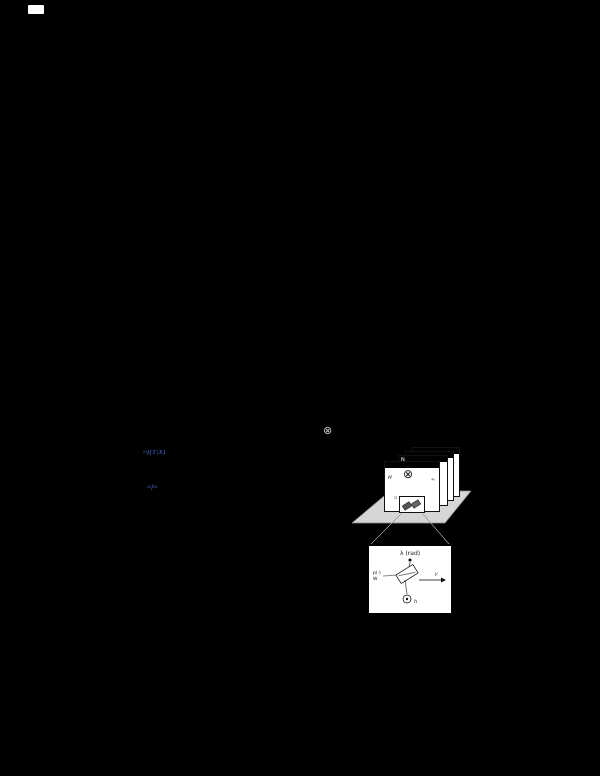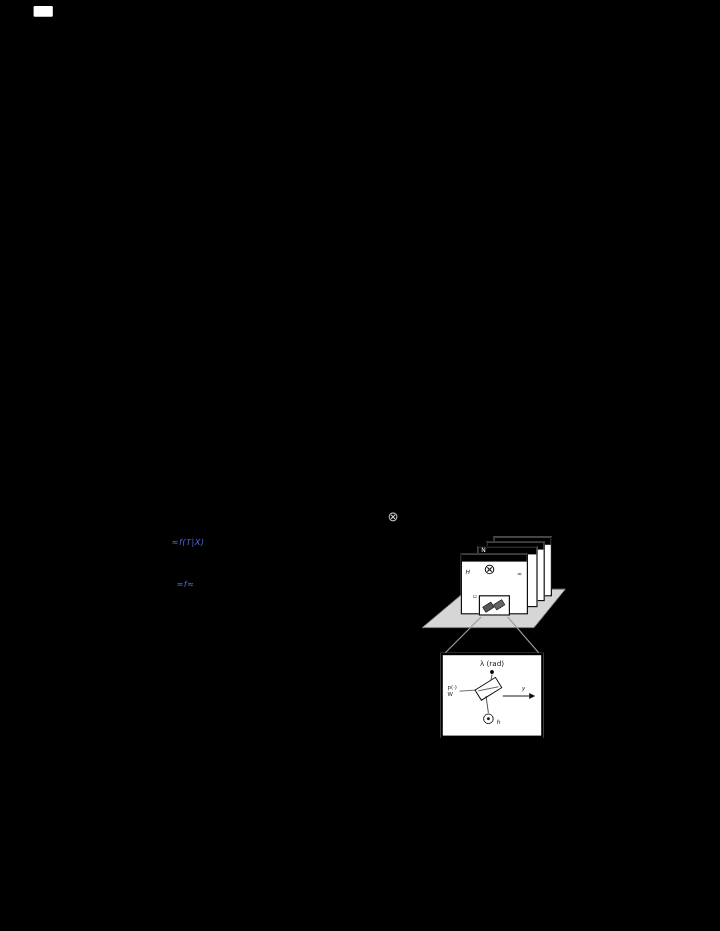--- a/index.html
+++ b/index.html
@@ -10,21 +10,21 @@
   .top-mark {
     position:absolute; left:28px; top:5px; width:16px; height:9px;
     background:#ffffff; border-radius:1px;
   }
   .otimes-float {
     position:absolute; left:323px; top:425px; color:#c9c9c9;
     font-size:11px; line-height:11px;
   }
   .formula {
     position:absolute; color:#4a67d8; font-size:7px; font-style:italic;
-    letter-spacing:0.3px; line-height:8px; cursor:pointer;
+    letter-spacing:0.3px; line-height:8px; cursor:pointer;font-family:Liberation Serif, serif;
   }
   .formula-1 { left:143px; top:448px; }
   .formula-2 { left:147px; top:483px; }
 
   .plane-svg { position:absolute; left:348px; top:488px; }
 
   .plate {
     position:absolute; background:#ffffff; border:1px solid #111;
     box-sizing:border-box;
   }

